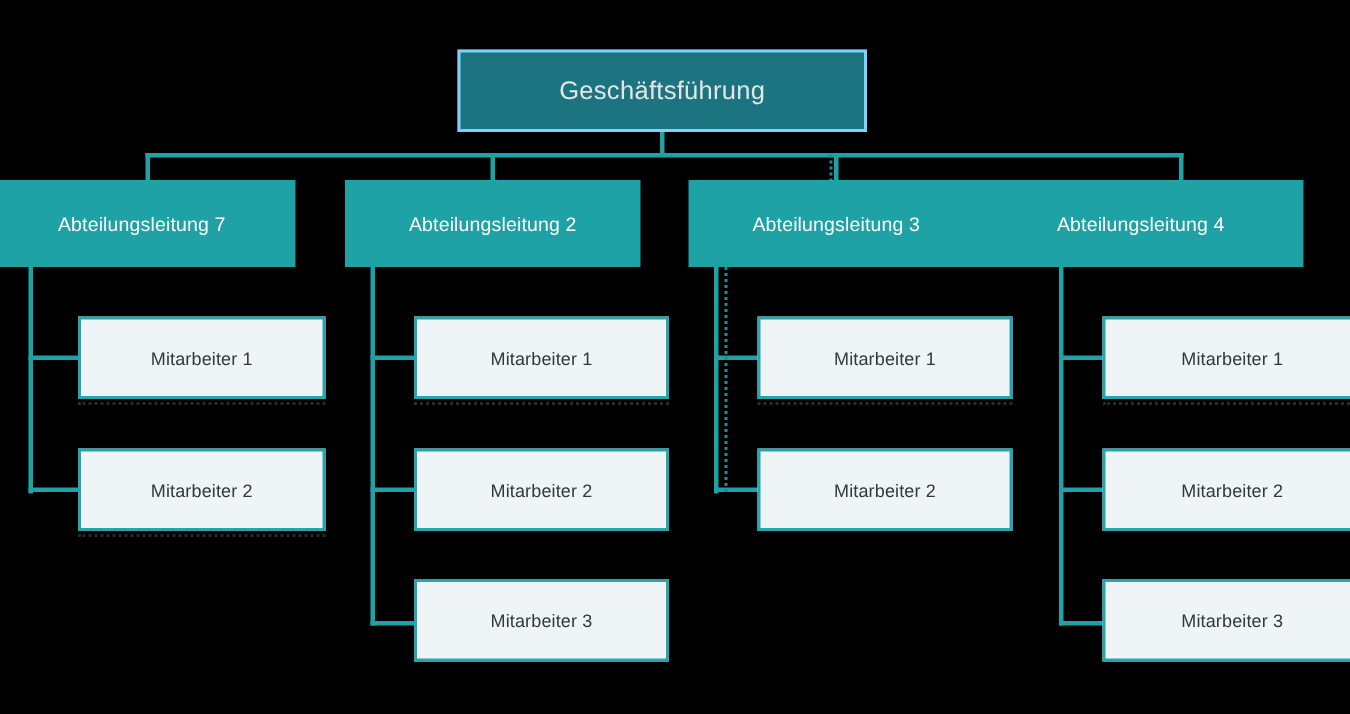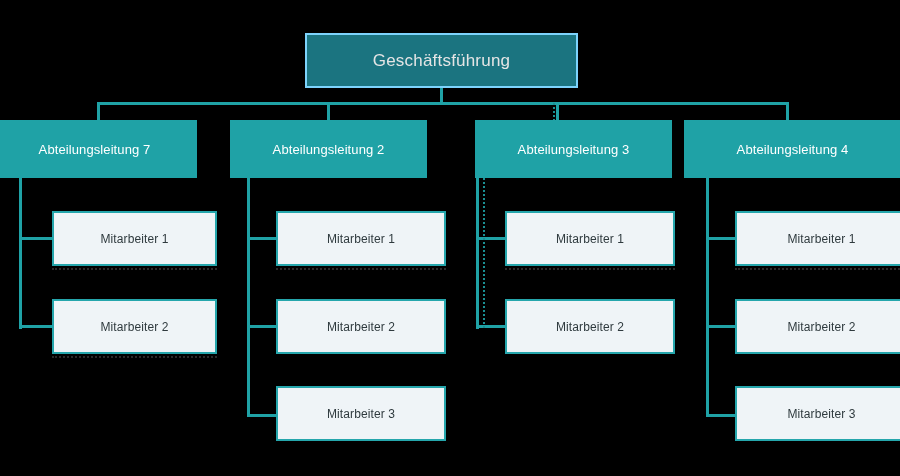--- a/index.html
+++ b/index.html
@@ -90,25 +90,25 @@
   <div class="conn-dotted-v" style="left:553px; top:103px; height:18px;"></div>
 
   <div class="node node-dept" style="left:-8px; top:120px; width:205px; height:58px;">
     <span>Abteilungsleitung 7</span>
   </div>
 
   <div class="node node-dept" style="left:230px; top:120px; width:197px; height:58px;">
     <span>Abteilungsleitung 2</span>
   </div>
 
-  <div class="node node-dept" style="left:459px; top:120px; width:197px; height:58px;margin-left:16px;">
+  <div class="node node-dept" style="left:459px; top:120px; width:197px; height:58px;">
     <span>Abteilungsleitung 3</span>
   </div>
 
-  <div class="node node-dept" style="left:684px; top:120px; width:217px; height:58px;">
+  <div class="node node-dept" style="left:652px; top:120px; width:217px; height:58px;">
     <span>Abteilungsleitung 4</span>
   </div>
 
   <div class="conn" style="left:19px; top:178px; width:3px; height:151px;"></div>
   <div class="conn" style="left:19px; top:237px; width:33px; height:3px;"></div>
   <div class="conn" style="left:19px; top:325px; width:33px; height:3px;"></div>
 
   <div class="node node-staff" style="left:52px; top:211px; width:165px; height:55px;">
     <span>Mitarbeiter 1</span>
   </div>

